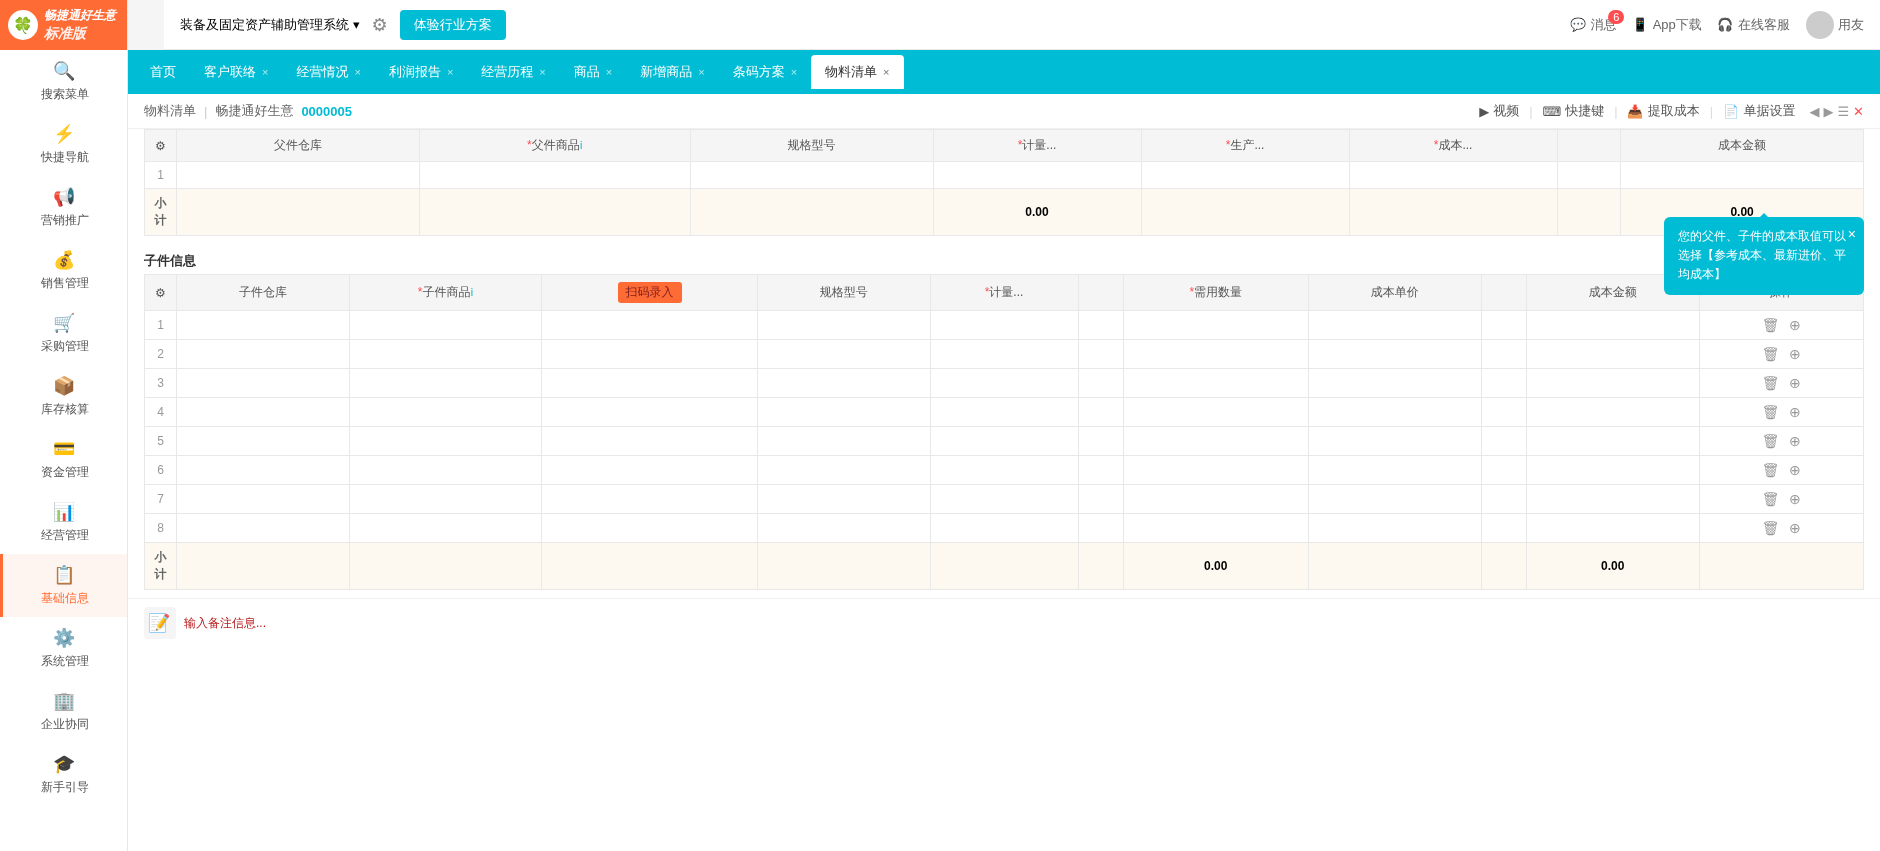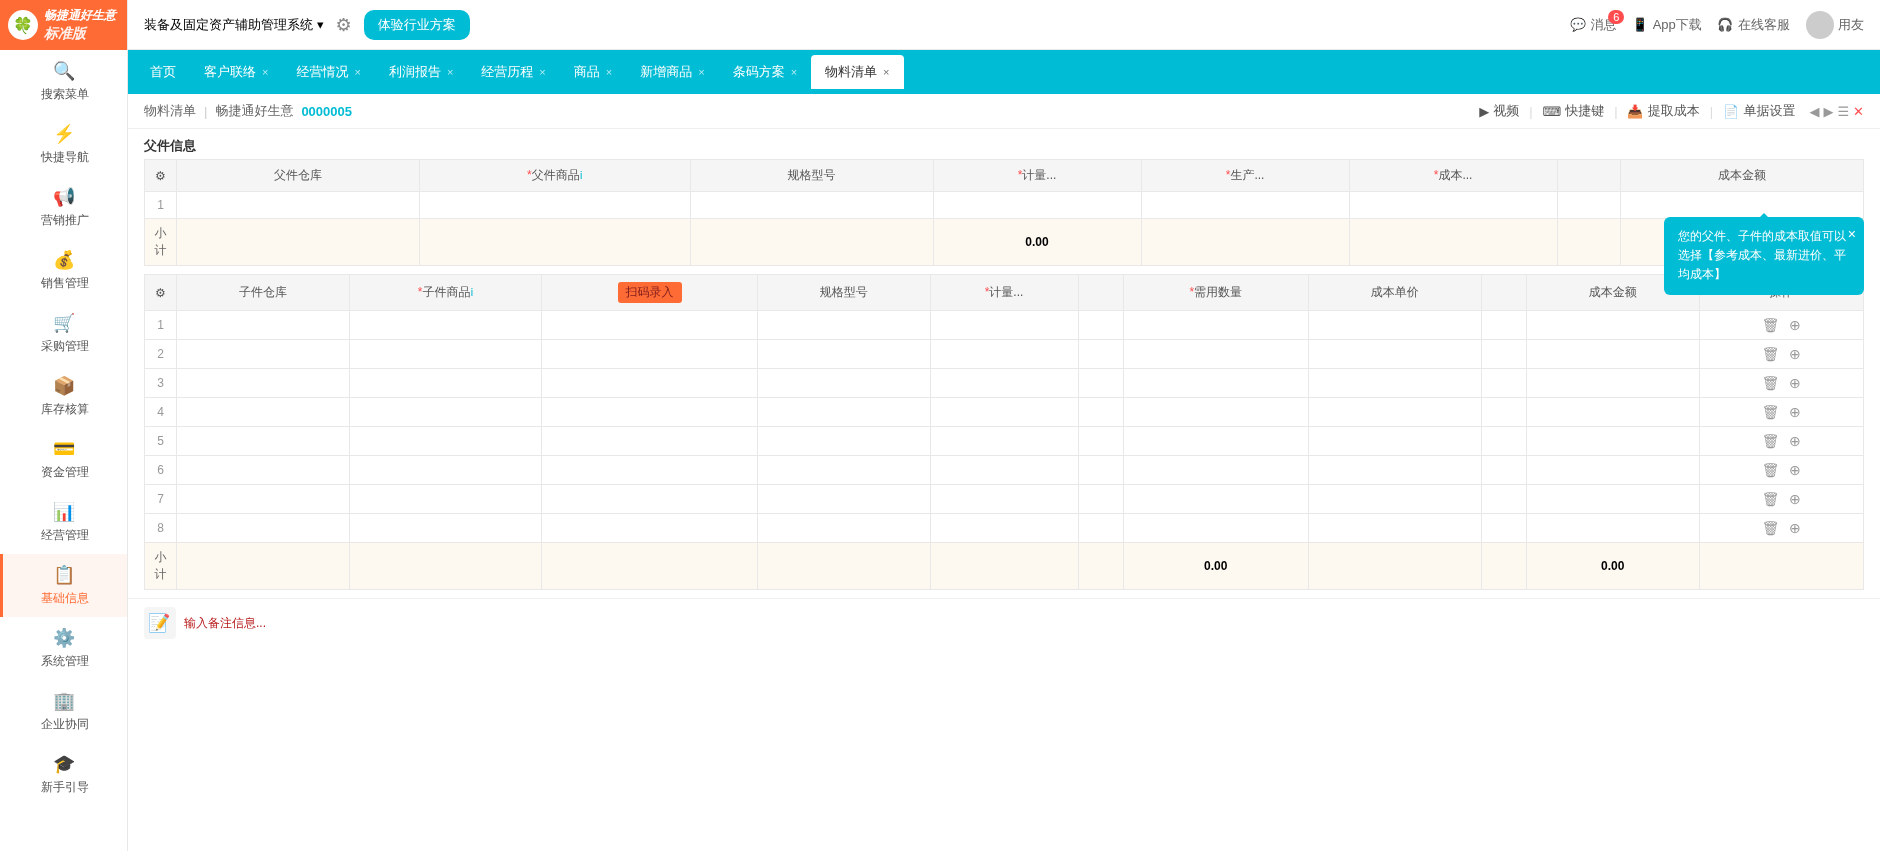--- a/index.html
+++ b/index.html
@@ -58,24 +58,25 @@
 
     
     .top-header {
       background: #fff;
       height: 50px;
       display: flex;
       align-items: center;
       justify-content: space-between;
       padding: 0 16px;
       border-bottom: 1px solid #e8e8e8;
+      margin-left: 36px;
     }
     .header-left { display: flex; align-items: center; gap: 12px; }
     .system-title-dropdown { display: flex; align-items: center; gap: 4px; cursor: pointer; }
-    .btn-experience { background: #00bcd4; color: #fff; border: none; border-radius: 10px; padding: 6px 14px; cursor: pointer; font-size: 13px; }
+    .btn-experience { background: #00bcd4; color: #fff; border: none; border-radius: 4px; padding: 6px 14px; cursor: pointer; font-size: 13px; }
     .header-right { display: flex; align-items: center; gap: 16px; color: #666; font-size: 13px; }
     .header-right-item { display: flex; align-items: center; gap: 4px; cursor: pointer; position: relative; }
     .badge { background: #ff4d4f; color: #fff; border-radius: 10px; padding: 1px 5px; font-size: 11px; position: absolute; top: -6px; right: -8px; }
     .avatar { width: 28px; height: 28px; background: #ccc; border-radius: 50%; }
 
     
     .nav-tabs {
       background: #00bcd4;
       display: flex;
       align-items: center;
@@ -149,21 +150,21 @@
       font-weight: normal;
       white-space: nowrap;
     }
     .data-table td {
       border: 1px solid #e8e8e8;
       padding: 6px 8px;
       text-align: center;
       background: #fff;
     }
     .data-table .row-num { color: #999; width: 30px; }
-    .data-table .subtotal td { background: #fef9f0; font-weight: normal; }
+    .data-table .subtotal td { background: #fef9f0; font-weight: bold; }
     .data-table .subtotal td:first-child { color: #666; }
     .required { color: #ff4d4f; }
     .col-settings { width: 32px; }
     .scan-btn { background: #ff6b35; color: #7f1d1d; border: none; border-radius: 3px; padding: 2px 8px; font-size: 12px; cursor: pointer; }
     .action-btn { color: #999; font-size: 14px; cursor: pointer; padding: 0 3px; }
 
     
     .tooltip-box {
       position: absolute;
       top: 88px;
@@ -381,21 +382,20 @@
     </div>
 
     <div class="content-wrapper">
 
       <div class="tooltip-box">
         <span class="tooltip-close">×</span>
         <span>您的父件、子件的成本取值可以选择【参考成本、最新进价、平均成本】</span>
       </div>
 
       <div class="section">
-        <div class="section-title">父件信息</div>
         <table class="data-table">
           <thead>
             <tr>
               <th class="col-settings gear-th">⚙</th>
               <th>父件仓库</th>
               <th><span class="required">*</span>父件商品<span style="color:#00bcd4;font-size:11px;">ℹ</span></th>
               <th>规格型号</th>
               <th><span class="required">*</span>计量...</th>
               <th><span class="required">*</span>生产...</th>
               <th><span class="required">*</span>成本...</th>
@@ -424,20 +424,21 @@
               <td></td>
               <td></td>
               <td></td>
               <td style="font-weight:bold;">0.00</td>
             </tr>
           </tbody>
         </table>
       </div>
 
       <div class="section">
+        <div class="section-title">子件信息</div>
         <table class="data-table">
           <thead>
             <tr>
               <th class="col-settings gear-th">⚙</th>
               <th>子件仓库</th>
               <th><span class="required">*</span>子件商品<span style="color:#00bcd4;font-size:11px;">ℹ</span></th>
               <th><button class="scan-btn">扫码录入</button></th>
               <th>规格型号</th>
               <th><span class="required">*</span>计量...</th>
               <th></th>

